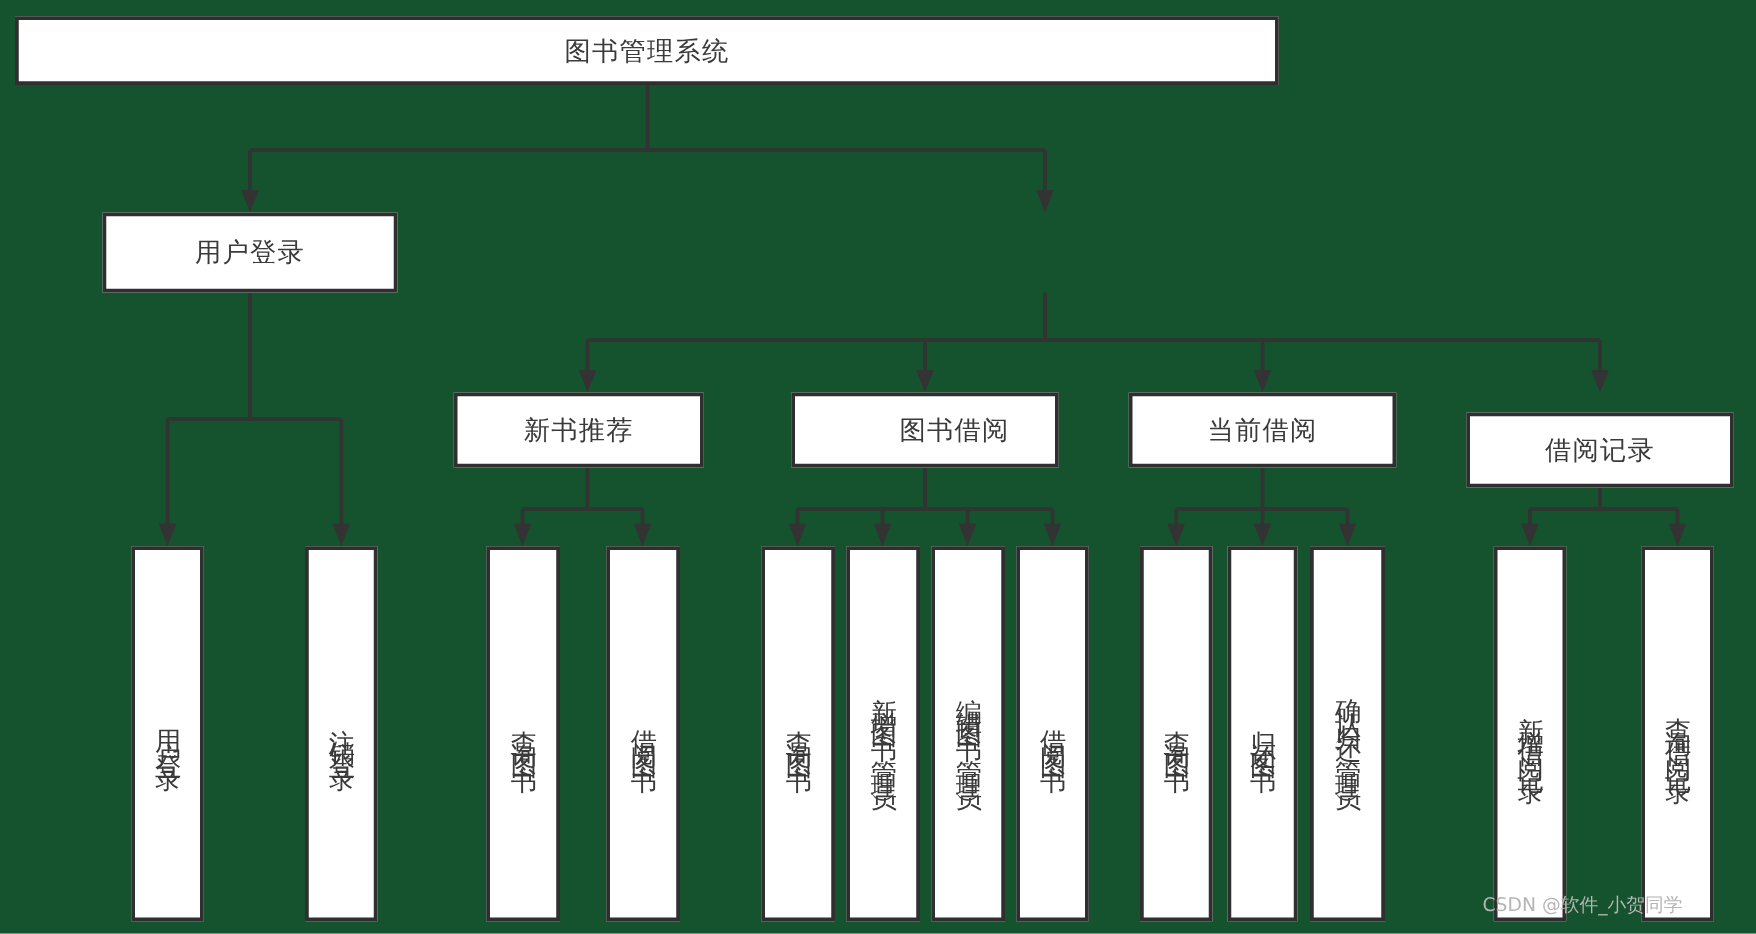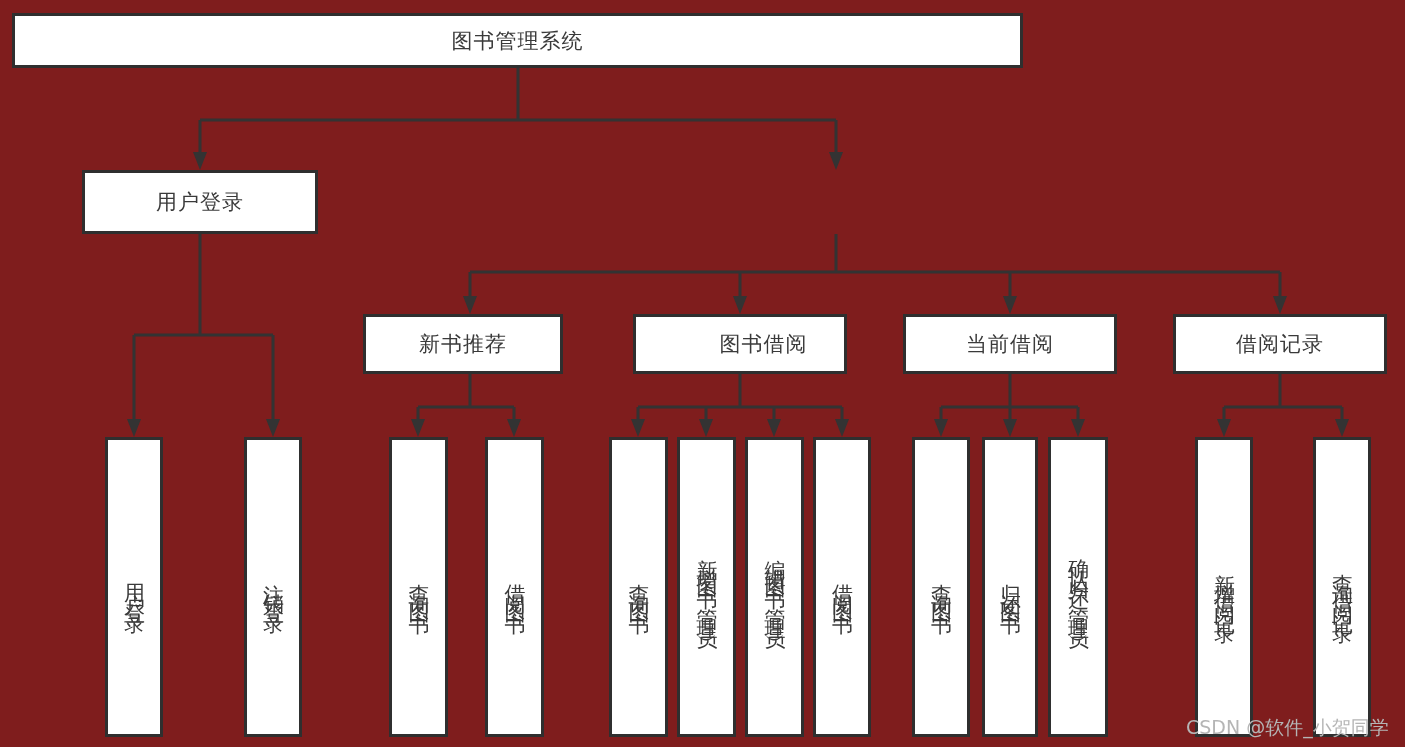--- a/index.html
+++ b/index.html
@@ -1,19 +1,19 @@
 <!DOCTYPE html>
 <html><head>
 <meta charset="utf-8">
 <style>
   html,body{margin:0;padding:0;background:#ffffff;}
   #canvas{
     position:relative;
     width:1405px;height:747px;
-    background:#7f1d1d;
+    background:#14532d;
     font-family:"DejaVu Sans",sans-serif;
     overflow:hidden;
   }
   #connectors{position:absolute;left:0;top:0;width:1405px;height:747px;}
   .node{
     position:absolute;
     box-sizing:border-box;
     border:3px solid #2f2f2f;
     background:#ffffff;
     display:flex;align-items:center;justify-content:center;
@@ -32,41 +32,41 @@
   }
   
   #n-root{left:12px;top:13px;width:1011px;height:55px;}
   
   #n-user-login{left:82px;top:170px;width:236px;height:64px;}
   #n-book-mgmt{left:718px;top:170px;width:236px;height:64px;}
   
   #n-new-books{left:363px;top:314px;width:200px;height:60px;}
   #n-book-borrow{left:633px;top:314px;width:214px;height:60px;padding-left:47px;}
   #n-current-borrow{left:903px;top:314px;width:214px;height:60px;}
-  #n-borrow-records{left:1173px;top:314px;width:214px;height:60px;}
+  #n-borrow-records{left:1173px;top:330px;width:214px;height:60px;}
   
   .leaf{top:437px;height:300px;width:58px;}
   #n-leaf-user-login{left:105px;}
   #n-leaf-logout{left:244px;}
   #n-leaf-nb-query{left:389px;width:59px;}
   #n-leaf-nb-borrow{left:485px;width:59px;}
   #n-leaf-bb-query{left:609px;width:59px;}
   #n-leaf-bb-add{left:677px;width:59px;}
   #n-leaf-bb-edit{left:745px;width:59px;}
   #n-leaf-bb-borrow{left:813px;}
   #n-leaf-cb-query{left:912px;}
   #n-leaf-cb-return{left:982px;width:56px;}
   #n-leaf-cb-confirm{left:1048px;width:60px;}
   #n-leaf-br-add{left:1195px;}
   #n-leaf-br-query{left:1313px;}
   
   #watermark{
     position:absolute;
     left:1186px;top:715px;
-    font-size:19px;
+    font-size:15px;
     color:#b5b5b5;
     z-index:3;
     white-space:nowrap;
   }
   .cline{stroke:#333333;stroke-width:3;fill:none;}
   .arrow{fill:#333333;stroke:none;}
 </style>
 </head>
 <body>
 

